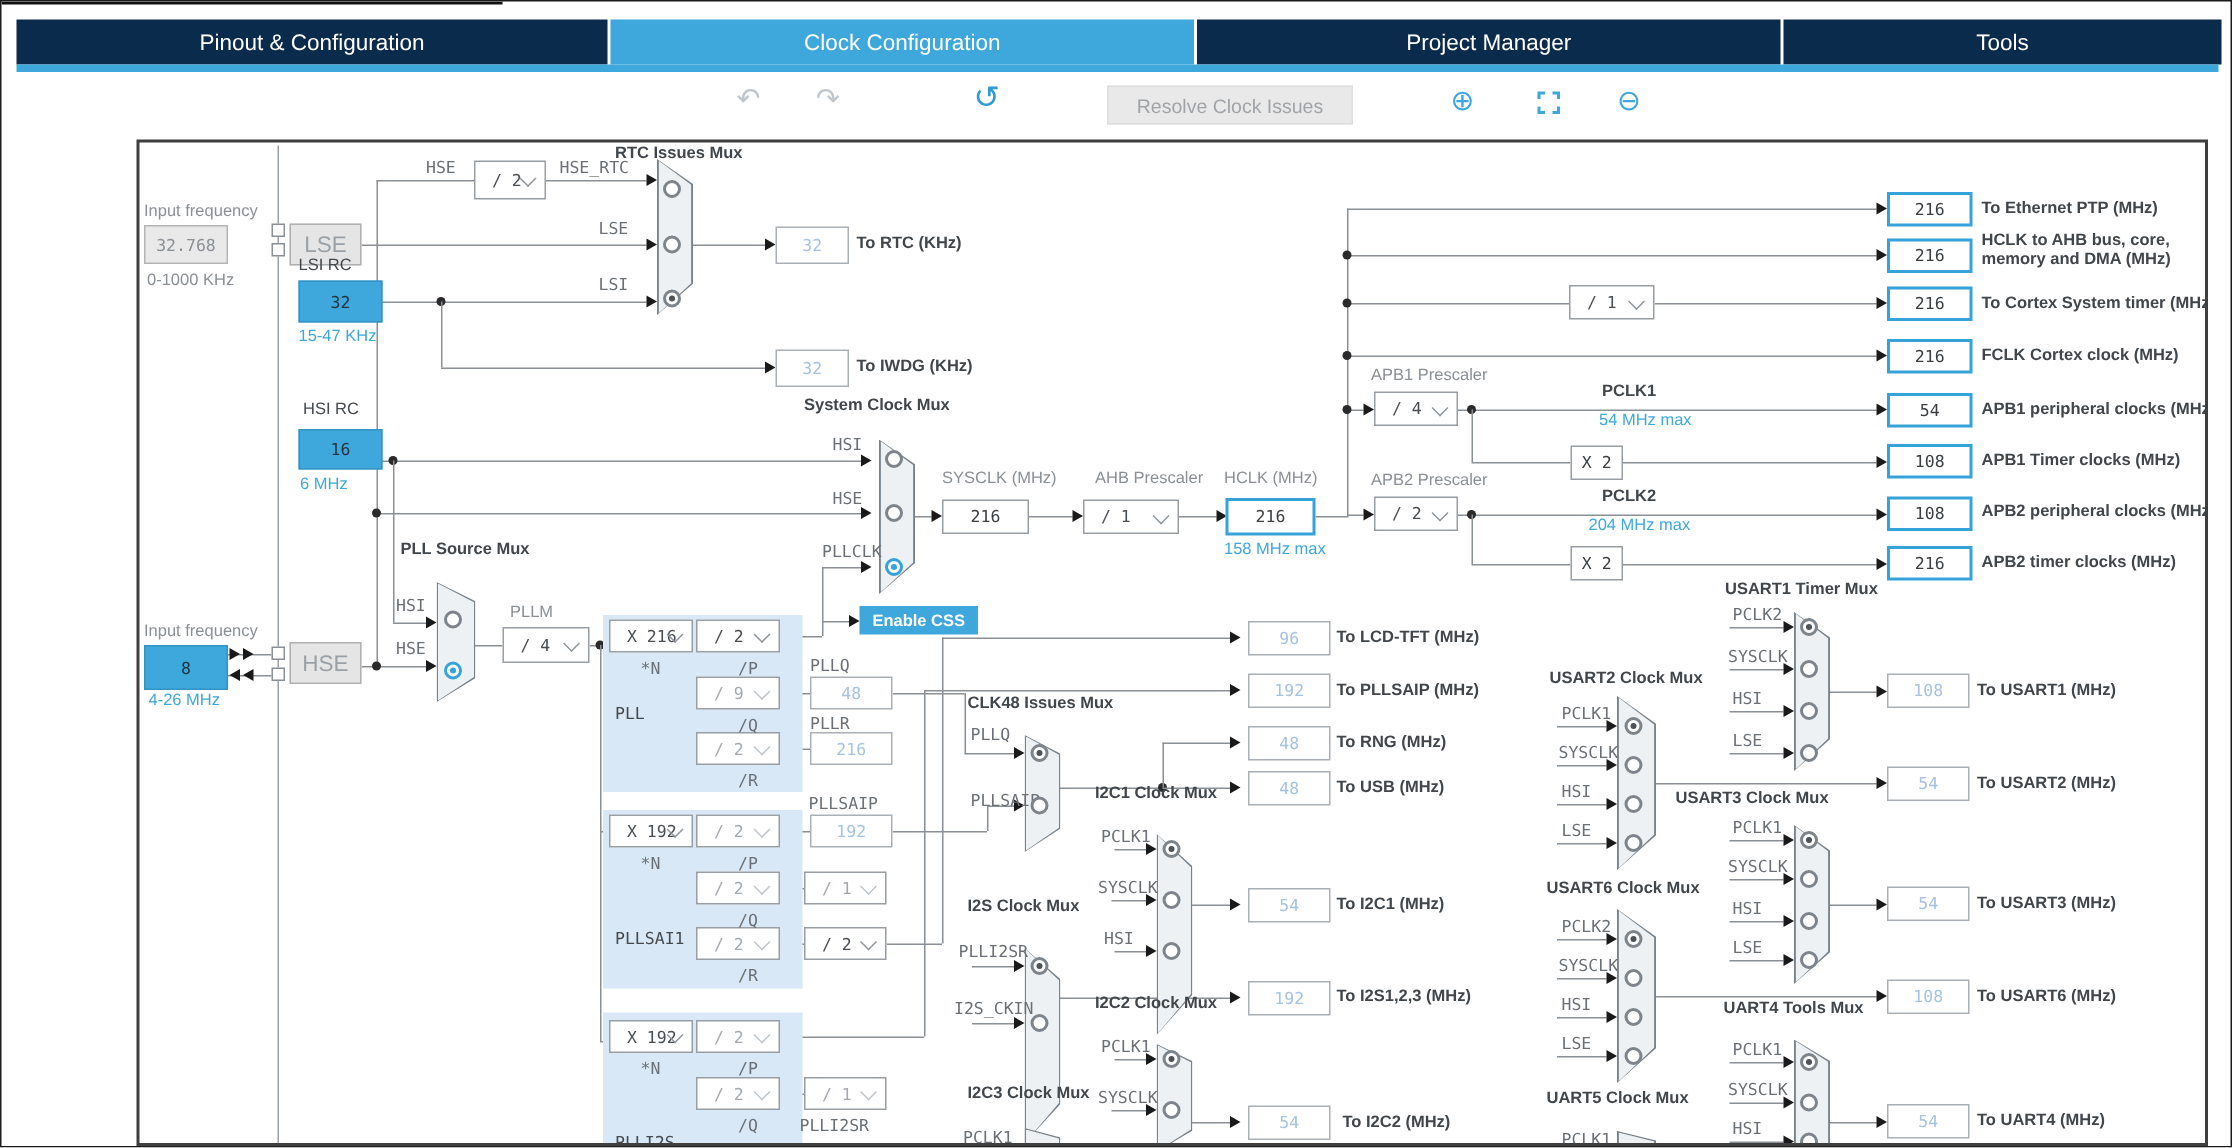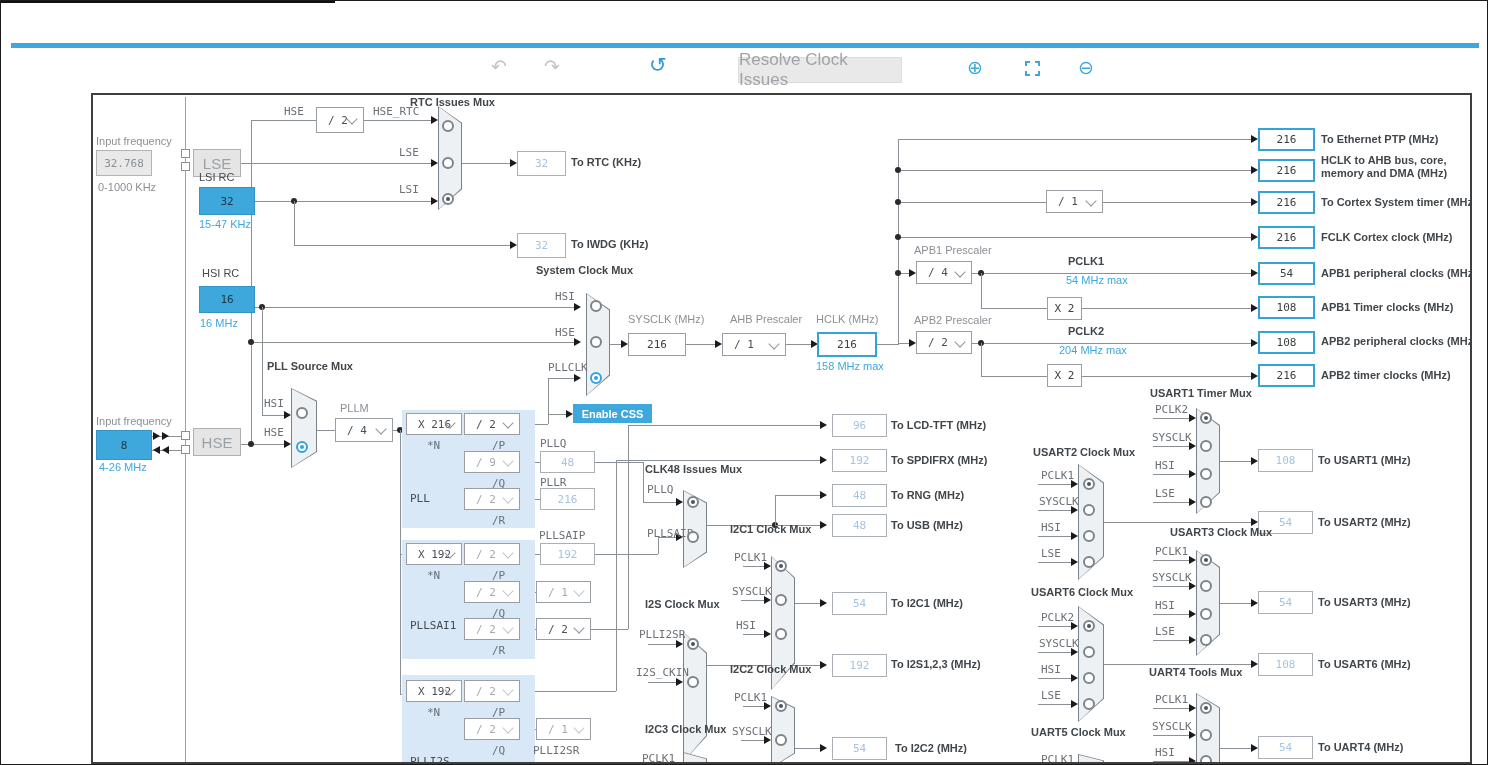--- a/index.html
+++ b/index.html
@@ -9,21 +9,21 @@
   .tabbar{position:absolute;left:10px;top:12px;height:30px;display:flex;gap:2px;}
   .tab{background:#0b2b4c;color:#fff;display:flex;align-items:center;justify-content:center;font-size:15px;cursor:pointer;}
   .tab.active{background:#3ea8dc;}
   .tabstrip{position:absolute;left:10px;top:42px;width:1468px;height:5px;background:#3ea8dc;}
   
   .ticon{position:absolute;font-family:"DejaVu Sans",sans-serif;font-size:19px;line-height:20px;color:#bfc6cc;}
   .ticon.blue{color:#2f9bd4;}
   .fit{position:absolute;width:15px;height:15px;border:2px solid #3ea8dc;box-sizing:border-box;}
   .fit::before{content:'';position:absolute;left:-4px;right:-4px;top:3px;height:5px;background:#fff;}
   .fit::after{content:'';position:absolute;top:-4px;bottom:-4px;left:3px;width:5px;background:#fff;}
-  .rbtn{position:absolute;background:#e9e9e9;border:1px solid #dedede;color:#a0a4a8;font-size:17px;display:flex;align-items:center;justify-content:center;}
+  .rbtn{position:absolute;background:#e9e9e9;border:1px solid #dedede;color:#a0a4a8;font-size:13px;display:flex;align-items:center;justify-content:center;}
   
   .diag{position:absolute;left:90px;top:92px;width:1381px;height:671px;border:2px solid #3f3f3f;box-sizing:border-box;overflow:hidden;background:#fff;}
   .cv{position:absolute;left:-90px;top:-92px;width:1488px;height:765px;}
   .wh{position:absolute;height:1px;background:#8a9096;}
   .wv{position:absolute;width:1px;background:#8a9096;}
   .a{position:absolute;width:0;height:0;border-left:7px solid #1a1a1a;border-top:4px solid transparent;border-bottom:4px solid transparent;}
   .al{position:absolute;width:0;height:0;border-right:7px solid #1a1a1a;border-top:4px solid transparent;border-bottom:4px solid transparent;}
   .dt{position:absolute;width:6px;height:6px;border-radius:50%;background:#2a2a2a;}
   .sq{position:absolute;width:9px;height:9px;background:#fff;border:1px solid #8a9096;box-sizing:border-box;}
   .mx{position:absolute;background:#79828a;clip-path:polygon(0 0,100% 16%,100% 80%,0 100%);}
@@ -49,20 +49,26 @@
   .lg{position:absolute;font:11px "Liberation Sans",sans-serif;color:#8b9096;white-space:nowrap;z-index:2;}
   .lu{position:absolute;font:11px "Liberation Sans",sans-serif;color:#3ea8dc;white-space:nowrap;z-index:2;}
   .css{position:absolute;background:#3ea8dc;color:#fff;font:bold 11px "Liberation Sans",sans-serif;display:flex;align-items:center;justify-content:center;z-index:2;}
 </style>
 </head>
 <body>
 
 <div id="app">
   <i class="topline"></i>
 
+  <div class="tabbar">
+    <div class="tab" style="width:394px">Pinout &amp; Configuration</div>
+    <div class="tab active" style="width:389px">Clock Configuration</div>
+    <div class="tab" style="width:389px">Project Manager</div>
+    <div class="tab" style="width:292px">Tools</div>
+  </div>
   <div class="tabstrip"></div>
 
   <div class="ticon" style="left:490px;top:55px">↶</div>
   <div class="ticon" style="left:543px;top:55px">↷</div>
   <div class="ticon blue" style="left:648px;top:54px;font-size:21px">↺</div>
   <div class="rbtn" style="left:737px;top:56px;width:162px;height:24px">Resolve Clock Issues</div>
   <div class="ticon blue" style="left:966px;top:56px;color:#3ea8dc">⊕</div>
   <div class="fit" style="left:1024px;top:60px"></div>
   <div class="ticon blue" style="left:1077px;top:56px;color:#3ea8dc">⊖</div>
 
@@ -424,21 +430,21 @@
       <div class="vb p" style="left:1255px;top:508px;width:55px;height:23px">54</div>
       <div class="vb p" style="left:1255px;top:588px;width:55px;height:23px">54</div>
       <div class="vb p" style="left:1255px;top:650px;width:55px;height:23px">108</div>
       <div class="vb p" style="left:1255px;top:733px;width:55px;height:23px">54</div>
 
       <div class="lg" style="left:93px;top:132px">Input frequency</div>
       <div class="lg" style="left:95px;top:178px">0-1000 KHz</div>
       <div class="lg lbd" style="left:196px;top:168px;color:#44494e">LSI RC</div>
       <div class="lu" style="left:196px;top:215px">15-47 KHz</div>
       <div class="lg" style="left:199px;top:264px;color:#44494e">HSI RC</div>
-      <div class="lu" style="left:197px;top:314px">16 MHz</div>
+      <div class="lu" style="left:197px;top:314px">6 MHz</div>
       <div class="lg" style="left:93px;top:412px">Input frequency</div>
       <div class="lu" style="left:96px;top:458px">4-26 MHz</div>
 
       <div class="lt" style="left:407px;top:93px">RTC Issues Mux</div>
       <div class="lb" style="left:281px;top:102px">HSE</div>
       <div class="lb" style="left:370px;top:102px">HSE_RTC</div>
       <div class="lb" style="left:396px;top:143px">LSE</div>
       <div class="lb" style="left:396px;top:180px">LSI</div>
       <div class="lt" style="left:568px;top:153px">To RTC (KHz)</div>
       <div class="lt" style="left:568px;top:235px">To IWDG (KHz)</div>
@@ -455,21 +461,21 @@
       <div class="lg" style="left:727px;top:310px">AHB Prescaler</div>
       <div class="lg" style="left:813px;top:310px">HCLK (MHz)</div>
       <div class="lu" style="left:813px;top:357px">158 MHz max</div>
 
       <div class="lb" style="left:424px;top:436px">*N</div>
       <div class="lb" style="left:489px;top:436px">/P</div>
       <div class="lb" style="left:489px;top:474px">/Q</div>
       <div class="lb" style="left:537px;top:434px">PLLQ</div>
       <div class="lb" style="left:489px;top:511px">/R</div>
       <div class="lb" style="left:537px;top:473px">PLLR</div>
-      <div class="lb lbd" style="left:407px;top:489px">PLL</div>
+      <div class="lb lbd" style="left:407px;top:466px">PLL</div>
       <div class="lb" style="left:424px;top:566px">*N</div>
       <div class="lb" style="left:489px;top:566px">/P</div>
       <div class="lb" style="left:536px;top:526px">PLLSAIP</div>
       <div class="lb" style="left:489px;top:604px">/Q</div>
       <div class="lb" style="left:489px;top:641px">/R</div>
       <div class="lb lbd" style="left:407px;top:616px">PLLSAI1</div>
       <div class="lb" style="left:424px;top:703px">*N</div>
       <div class="lb" style="left:489px;top:703px">/P</div>
       <div class="lb" style="left:489px;top:741px">/Q</div>
       <div class="lb" style="left:530px;top:741px">PLLI2SR</div>
@@ -485,21 +491,21 @@
       <div class="lu" style="left:1063px;top:271px">54 MHz max</div>
       <div class="lt" style="left:1318px;top:264px">APB1 peripheral clocks (MHz)</div>
       <div class="lt" style="left:1318px;top:298px">APB1 Timer clocks (MHz)</div>
       <div class="lg" style="left:911px;top:311px">APB2 Prescaler</div>
       <div class="lt" style="left:1065px;top:322px">PCLK2</div>
       <div class="lu" style="left:1056px;top:341px">204 MHz max</div>
       <div class="lt" style="left:1318px;top:332px">APB2 peripheral clocks (MHz)</div>
       <div class="lt" style="left:1318px;top:366px">APB2 timer clocks (MHz)</div>
 
       <div class="lt" style="left:888px;top:416px">To LCD-TFT (MHz)</div>
-      <div class="lt" style="left:888px;top:451px">To SPDIFRX (MHz)</div>
+      <div class="lt" style="left:888px;top:451px">To PLLSAIP (MHz)</div>
       <div class="lt" style="left:888px;top:486px">To RNG (MHz)</div>
       <div class="lt" style="left:888px;top:516px">To USB (MHz)</div>
       <div class="lt" style="left:888px;top:594px">To I2C1 (MHz)</div>
       <div class="lt" style="left:888px;top:655px">To I2S1,2,3 (MHz)</div>
       <div class="lt" style="left:892px;top:739px">To I2C2 (MHz)</div>
 
       <div class="lt" style="left:642px;top:460px">CLK48 Issues Mux</div>
       <div class="lb" style="left:644px;top:480px">PLLQ</div>
       <div class="lb" style="left:644px;top:524px">PLLSAIP</div>
       <div class="lt" style="left:727px;top:520px">I2C1 Clock Mux</div>
@@ -520,21 +526,21 @@
       <div class="lb" style="left:1149px;top:428px">SYSCLK</div>
       <div class="lb" style="left:1152px;top:456px">HSI</div>
       <div class="lb" style="left:1152px;top:484px">LSE</div>
       <div class="lt" style="left:1315px;top:451px">To USART1 (MHz)</div>
       <div class="lt" style="left:1030px;top:443px">USART2 Clock Mux</div>
       <div class="lb" style="left:1038px;top:466px">PCLK1</div>
       <div class="lb" style="left:1036px;top:492px">SYSCLK</div>
       <div class="lb" style="left:1038px;top:518px">HSI</div>
       <div class="lb" style="left:1038px;top:544px">LSE</div>
       <div class="lt" style="left:1315px;top:513px">To USART2 (MHz)</div>
-      <div class="lt" style="left:1167px;top:523px">USART3 Clock Mux</div>
+      <div class="lt" style="left:1114px;top:523px">USART3 Clock Mux</div>
       <div class="lb" style="left:1152px;top:542px">PCLK1</div>
       <div class="lb" style="left:1149px;top:568px">SYSCLK</div>
       <div class="lb" style="left:1152px;top:596px">HSI</div>
       <div class="lb" style="left:1152px;top:622px">LSE</div>
       <div class="lt" style="left:1315px;top:593px">To USART3 (MHz)</div>
       <div class="lt" style="left:1028px;top:583px">USART6 Clock Mux</div>
       <div class="lb" style="left:1038px;top:608px">PCLK2</div>
       <div class="lb" style="left:1036px;top:634px">SYSCLK</div>
       <div class="lb" style="left:1038px;top:660px">HSI</div>
       <div class="lb" style="left:1038px;top:686px">LSE</div>

